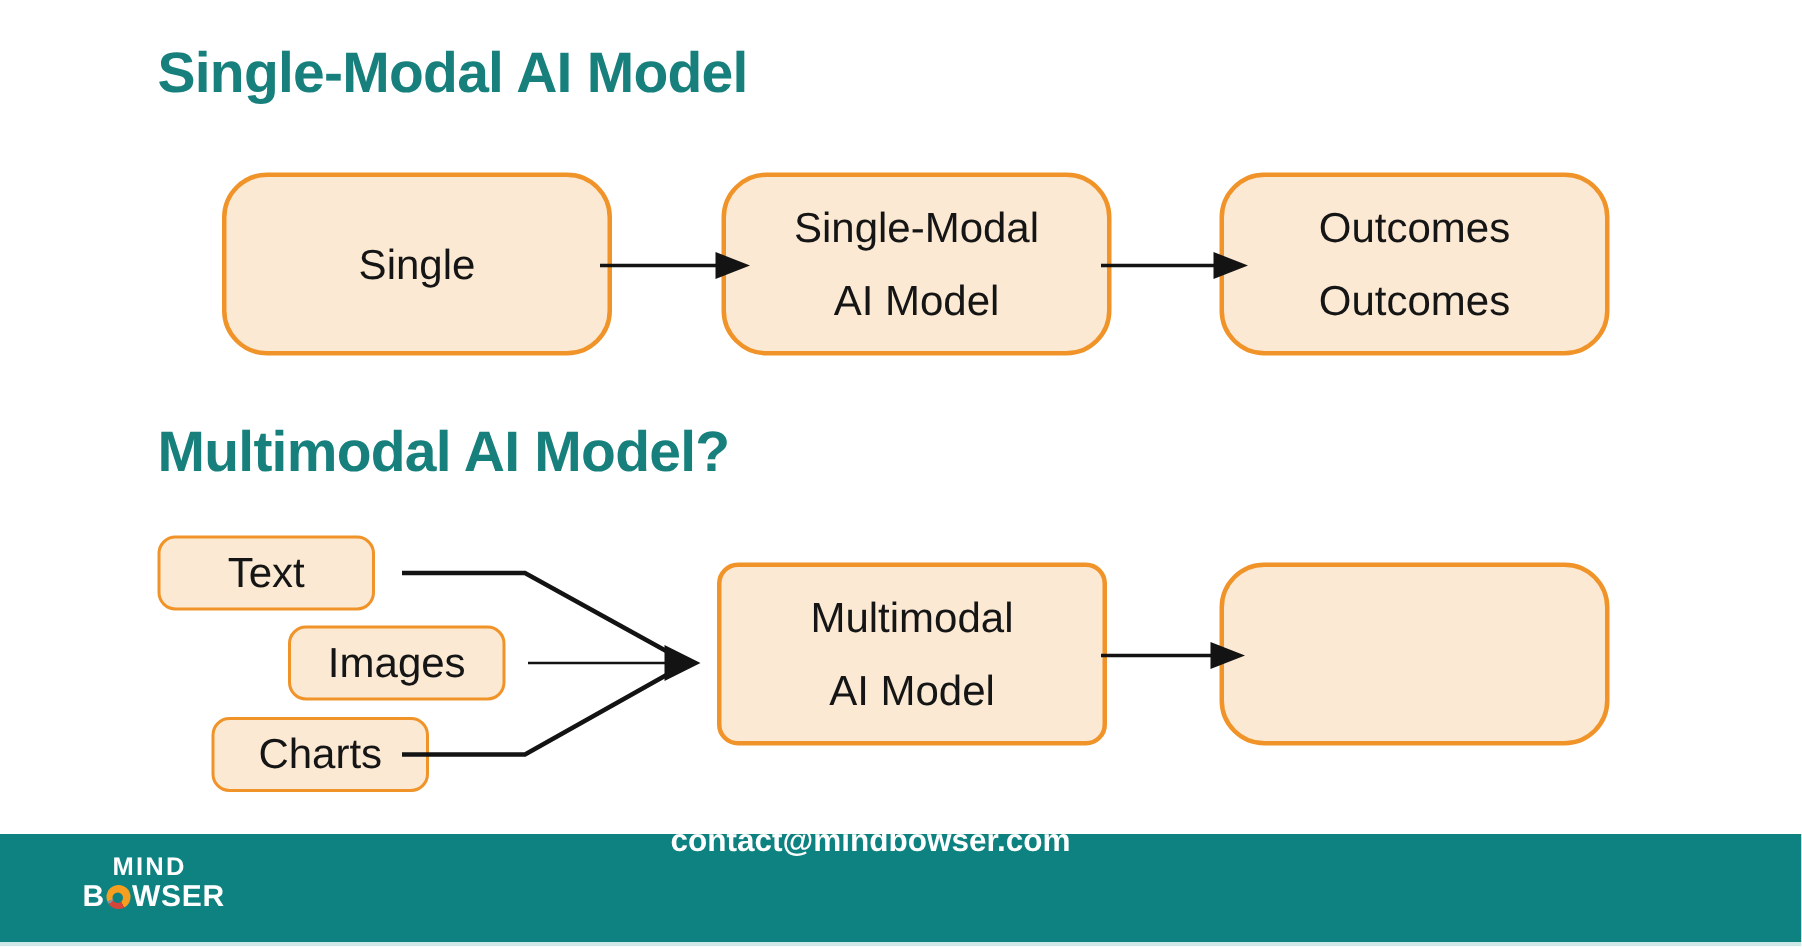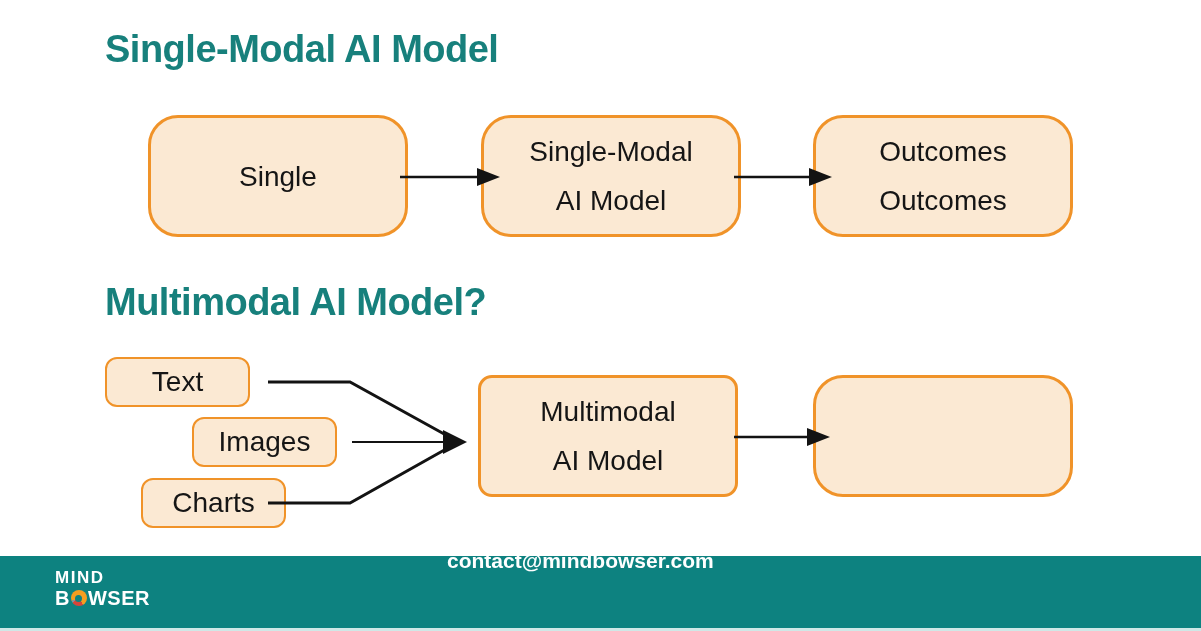--- a/index.html
+++ b/index.html
@@ -70,20 +70,21 @@
     position:absolute;
     left:55px;top:569px;
     color:#ffffff;
     font-weight:800;
     line-height:1;
   }
   .logo-line1{
     font-size:17px;
     letter-spacing:1.5px;
     display:block;
+    margin-left:20px;
   }
   .logo-line2{
     display:flex;
     align-items:center;
     font-size:20px;
     letter-spacing:0.5px;
     margin-top:2px;
   }
   .logo-o{
     width:16px;height:16px;

